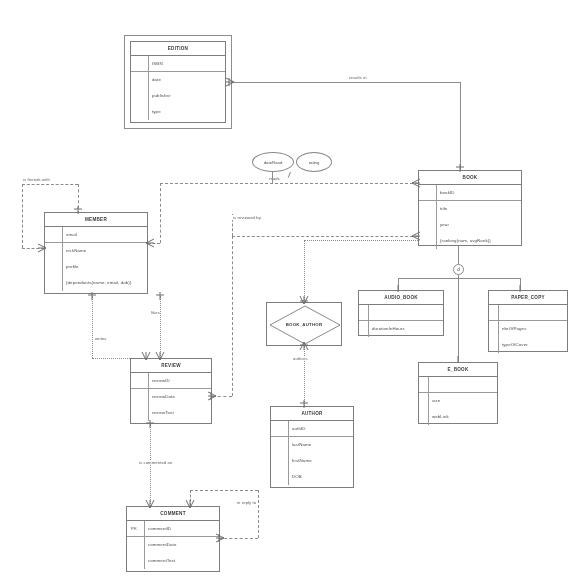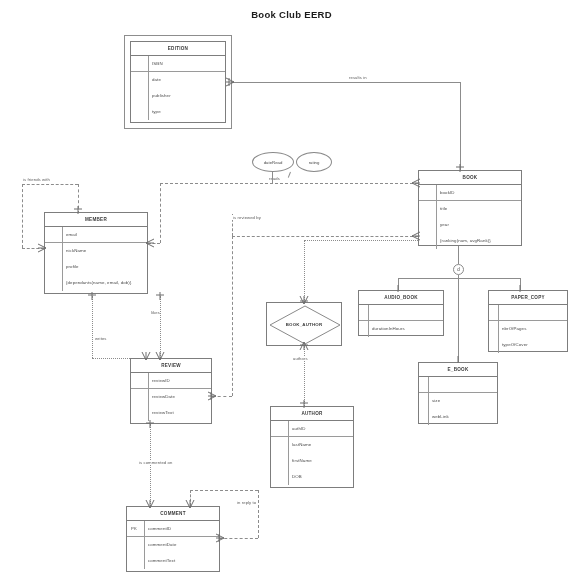--- a/index.html
+++ b/index.html
@@ -174,21 +174,20 @@
 
   
   .cf { position: absolute; }
   .cf svg { display: block; }
 </style>
 </head>
 <body>
 
 <div id="canvas">
 
-  <div id="diagram-title">Book Club EERD</div>
 
   <div class="ln h" style="left:232px; top:82px; width:228px;"></div>
   <div class="ln v" style="left:460px; top:82px; height:88px;"></div>
   <div class="rel-label" style="left:348px; top:75px;">results in</div>
 
   <div class="ln h dash" style="left:22px; top:184px; width:56px;"></div>
   <div class="ln v dash" style="left:22px; top:184px; height:64px;"></div>
   <div class="ln h dash" style="left:22px; top:248px; width:22px;"></div>
   <div class="ln v dash" style="left:78px; top:184px; height:30px;"></div>
   <div class="rel-label" style="left:22px; top:177px;">is friends with</div>

